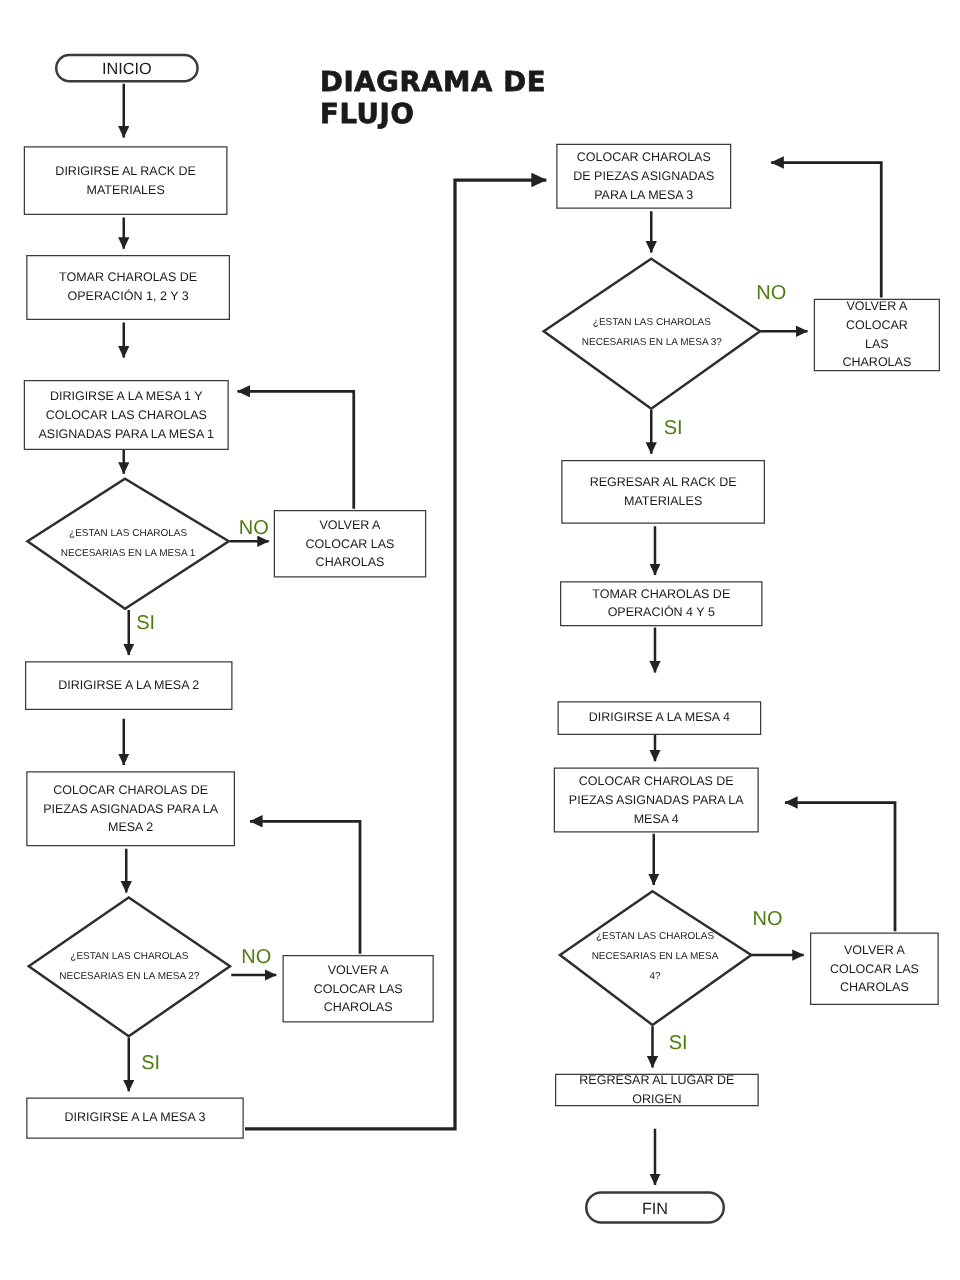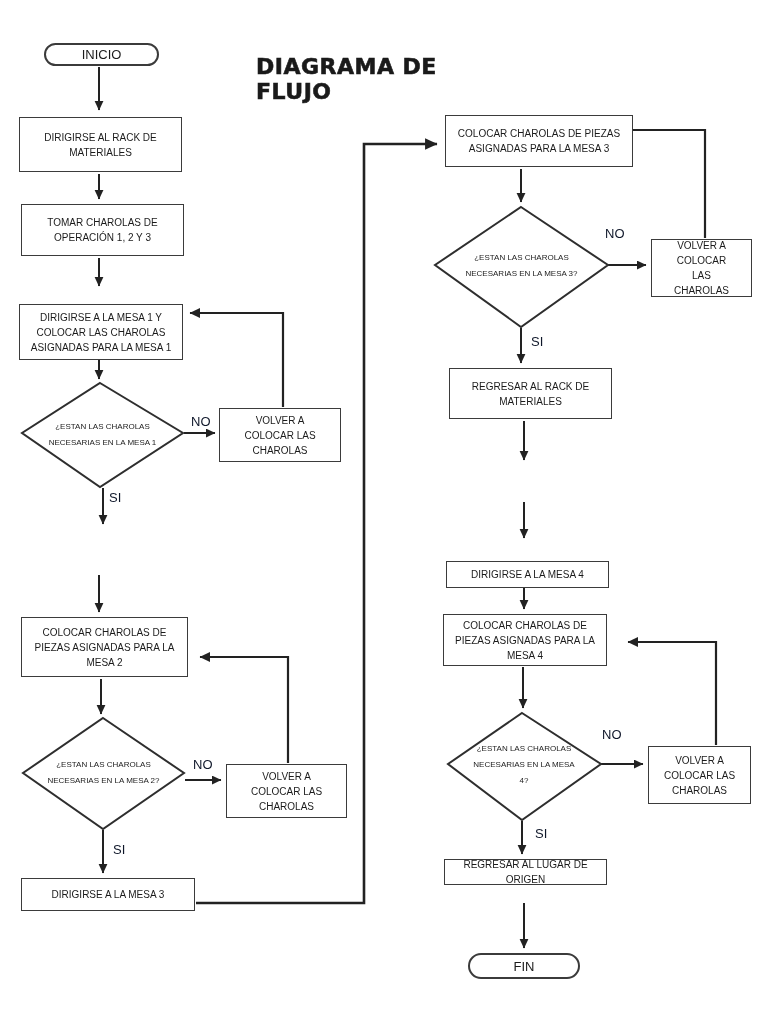--- a/index.html
+++ b/index.html
@@ -11,21 +11,21 @@
          font-size:22px;font-weight:900;letter-spacing:.5px;
          color:#1a1a1a;-webkit-text-stroke:.6px #1a1a1a;}
   .box{position:absolute;box-sizing:border-box;border:1.6px solid #3b3b3b;background:#fff;
        display:flex;align-items:center;justify-content:center;text-align:center;
        font-size:10px;line-height:1.5;padding:2px 10px;color:#1b1b1b;}
   .box.narrowpad{padding:18px 14px;}
   .term{position:absolute;box-sizing:border-box;border:2px solid #3b3b3b;background:#fff;
         border-radius:14px;display:flex;align-items:center;justify-content:center;
         font-size:13px;color:#1b1b1b;}
   .dtext{position:absolute;text-align:center;font-size:8px;line-height:2;color:#1b1b1b;}
-  .branch{position:absolute;font-size:13px;color:#0f172a;}
+  .branch{position:absolute;font-size:16px;color:#4d7c0f;}
 </style>
 </head>
 <body>
 
 <div class="page">
 
   <svg class="wires" viewBox="0 0 768 1024" xmlns="http://www.w3.org/2000/svg">
     <defs>
       <marker id="ah" markerWidth="5.4" markerHeight="4.6" refX="4.6" refY="2.25" orient="auto">
         <path d="M0,0 L4.8,2.25 L0,4.5 Z" fill="#222"></path>
@@ -73,37 +73,39 @@
   <div class="box" style="left:19px;top:117px;width:163px;height:55px;">DIRIGIRSE AL RACK DE MATERIALES</div>
 
   <div class="box" style="left:21px;top:204px;width:163px;height:52px;">TOMAR CHAROLAS DE OPERACIÓN 1, 2 Y 3</div>
 
   <div class="box" style="left:19px;top:304px;width:164px;height:56px;">DIRIGIRSE A LA MESA 1 Y COLOCAR LAS CHAROLAS ASIGNADAS PARA LA MESA 1</div>
 
   <div class="dtext" style="left:40px;top:419px;width:125px;">¿ESTAN LAS CHAROLAS NECESARIAS EN LA MESA 1</div>
 
   <div class="box narrowpad" style="left:219px;top:408px;width:122px;height:54px;">VOLVER A COLOCAR LAS CHAROLAS</div>
 
+  <div class="box" style="left:20px;top:529px;width:166px;height:39px;">DIRIGIRSE A LA MESA 2</div>
 
   <div class="box" style="left:21px;top:617px;width:167px;height:60px;">COLOCAR CHAROLAS DE PIEZAS ASIGNADAS PARA LA MESA 2</div>
 
   <div class="dtext" style="left:41px;top:757px;width:125px;">¿ESTAN LAS CHAROLAS NECESARIAS EN LA MESA 2?</div>
 
   <div class="box narrowpad" style="left:226px;top:764px;width:121px;height:54px;">VOLVER A COLOCAR LAS CHAROLAS</div>
 
   <div class="box" style="left:21px;top:878px;width:174px;height:33px;">DIRIGIRSE A LA MESA 3</div>
 
-  <div class="box" style="left:445px;top:115px;width:188px;height:52px;">COLOCAR CHAROLAS DE PIEZAS ASIGNADAS PARA LA MESA 3</div>
+  <div class="box" style="left:445px;top:115px;width:140px;height:52px;">COLOCAR CHAROLAS DE PIEZAS ASIGNADAS PARA LA MESA 3</div>
 
   <div class="dtext" style="left:459px;top:250px;width:125px;">¿ESTAN LAS CHAROLAS NECESARIAS EN LA MESA 3?</div>
 
   <div class="box narrowpad" style="left:651px;top:239px;width:101px;height:58px;">VOLVER A COLOCAR LAS CHAROLAS</div>
 
   <div class="box" style="left:449px;top:368px;width:163px;height:51px;">REGRESAR AL RACK DE MATERIALES</div>
 
+  <div class="box" style="left:448px;top:465px;width:162px;height:36px;">TOMAR CHAROLAS DE OPERACIÓN 4 Y 5</div>
 
   <div class="box" style="left:446px;top:561px;width:163px;height:27px;">DIRIGIRSE A LA MESA 4</div>
 
   <div class="box" style="left:443px;top:614px;width:164px;height:52px;">COLOCAR CHAROLAS DE PIEZAS ASIGNADAS PARA LA MESA 4</div>
 
   <div class="dtext" style="left:472px;top:741px;width:104px;">¿ESTAN LAS CHAROLAS NECESARIAS EN LA MESA 4?</div>
 
   <div class="box narrowpad" style="left:648px;top:746px;width:103px;height:58px;">VOLVER A COLOCAR LAS CHAROLAS</div>
 
   <div class="box" style="left:444px;top:859px;width:163px;height:26px;">REGRESAR AL LUGAR DE ORIGEN</div>

